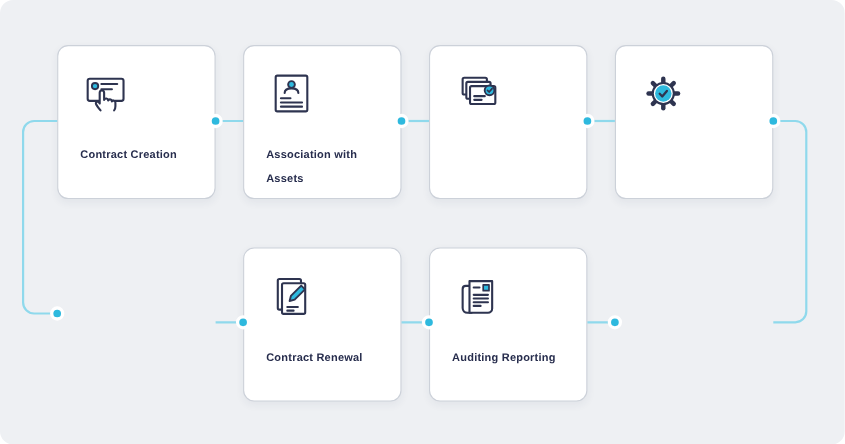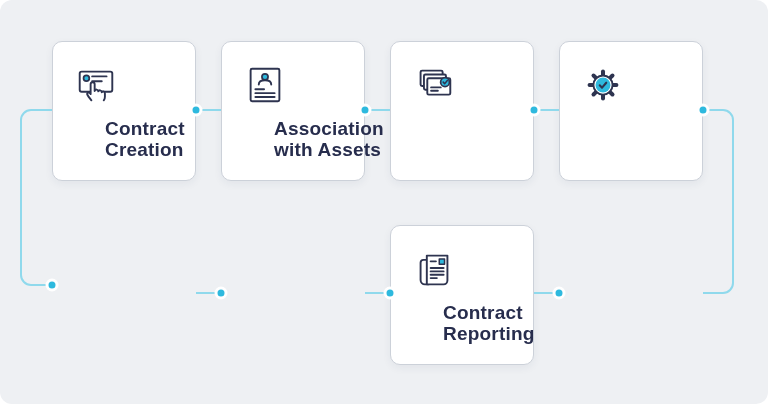--- a/index.html
+++ b/index.html
@@ -11,23 +11,23 @@
   .card{
     position:absolute;width:144px;height:140px;
     background:#ffffff;border:1px solid #ccd1d9;border-radius:10px;
     box-shadow:0 3px 8px rgba(40,50,80,0.06);
     box-sizing:border-box;
   }
   .card .icon{
     position:absolute;left:20px;top:20px;width:46px;height:46px;display:block;
   }
   .card .label{
-    position:absolute;left:20px;top:76px;width:110px;
-    font-size:19px;line-height:21px;font-weight:700;
-    color:#272d4d;letter-spacing:.2px;margin-left:32px;
+    position:absolute;left:20px;top:89px;width:110px;
+    font-size:10px;line-height:21px;font-weight:700;
+    color:#272d4d;letter-spacing:.2px;
   }
   .connectors{
     position:absolute;left:0;top:0;width:768px;height:404px;
     pointer-events:none;z-index:3;
   }
   
   .r1{top:41px}.r2{top:225px}
   .c1{left:52px}.c2{left:221px}.c3{left:390px}.c4{left:559px}
 </style>
 </head>
@@ -90,35 +90,47 @@
           <line x1="31.1" y1="16.9" x2="33.9" y2="14.1"></line>
         </g>
         <circle cx="24" cy="24" r="10" fill="#ffffff" stroke-width="2"></circle>
         <circle cx="24" cy="24" r="7.8" fill="#2eb9de" stroke="none"></circle>
         <path d="M20.6 24.3l2.4 2.5 4.4-5.2" stroke-width="2.2"></path>
       </g>
     </svg>
   </div>
 
 
+  <div class="card r2 c2">
+    <svg class="icon" viewBox="0 0 48 48">
+      <g fill="none" stroke="#2e3450" stroke-width="2" stroke-linecap="round" stroke-linejoin="round">
+        <rect x="11" y="8" width="22" height="29" rx="1.5" fill="#ffffff"></rect>
+        <rect x="15" y="12" width="22" height="29" rx="1.5" fill="#ffffff"></rect>
+        <path d="M33.2 14.2l3.6 3.6-9.8 9.8-4.8 1.2 1.2-4.8z" fill="#2eb9de" stroke-width="1.8"></path>
+        <line x1="20" y1="34.5" x2="30" y2="34.5"></line>
+        <line x1="20" y1="38" x2="26" y2="38"></line>
+      </g>
+    </svg>
+    <div class="label">Contract Renewal</div>
+  </div>
 
   <div class="card r2 c3">
     <svg class="icon" viewBox="0 0 48 48">
       <g fill="none" stroke="#2e3450" stroke-width="2" stroke-linecap="round" stroke-linejoin="round">
         <path d="M16.5 14.5H13c-1.7 0-3 1.3-3 3V35.5c0 2.5 2 4.5 4.5 4.5h4"></path>
         <path d="M16.5 10H38v26c0 2.2-1.8 4-4 4H16.5z" fill="#ffffff"></path>
         <rect x="29.5" y="13.5" width="5.5" height="5.5" fill="#2eb9de" stroke-width="1.6"></rect>
         <line x1="20.5" y1="16" x2="26" y2="16"></line>
         <line x1="20.5" y1="23" x2="34" y2="23"></line>
         <line x1="20.5" y1="26.5" x2="34" y2="26.5"></line>
         <line x1="20.5" y1="30" x2="34" y2="30"></line>
         <line x1="20.5" y1="33.5" x2="27" y2="33.5"></line>
       </g>
     </svg>
-    <div class="label">Contract Reporting</div>
+    <div class="label">Auditing Reporting</div>
   </div>
 
 
   <svg class="connectors" viewBox="0 0 768 404">
     <g fill="none" stroke="#8fd9ec" stroke-width="2">
 
       <path d="M196 110H221"></path>
       <path d="M365 110H390"></path>
       <path d="M534 110H559"></path>
 

